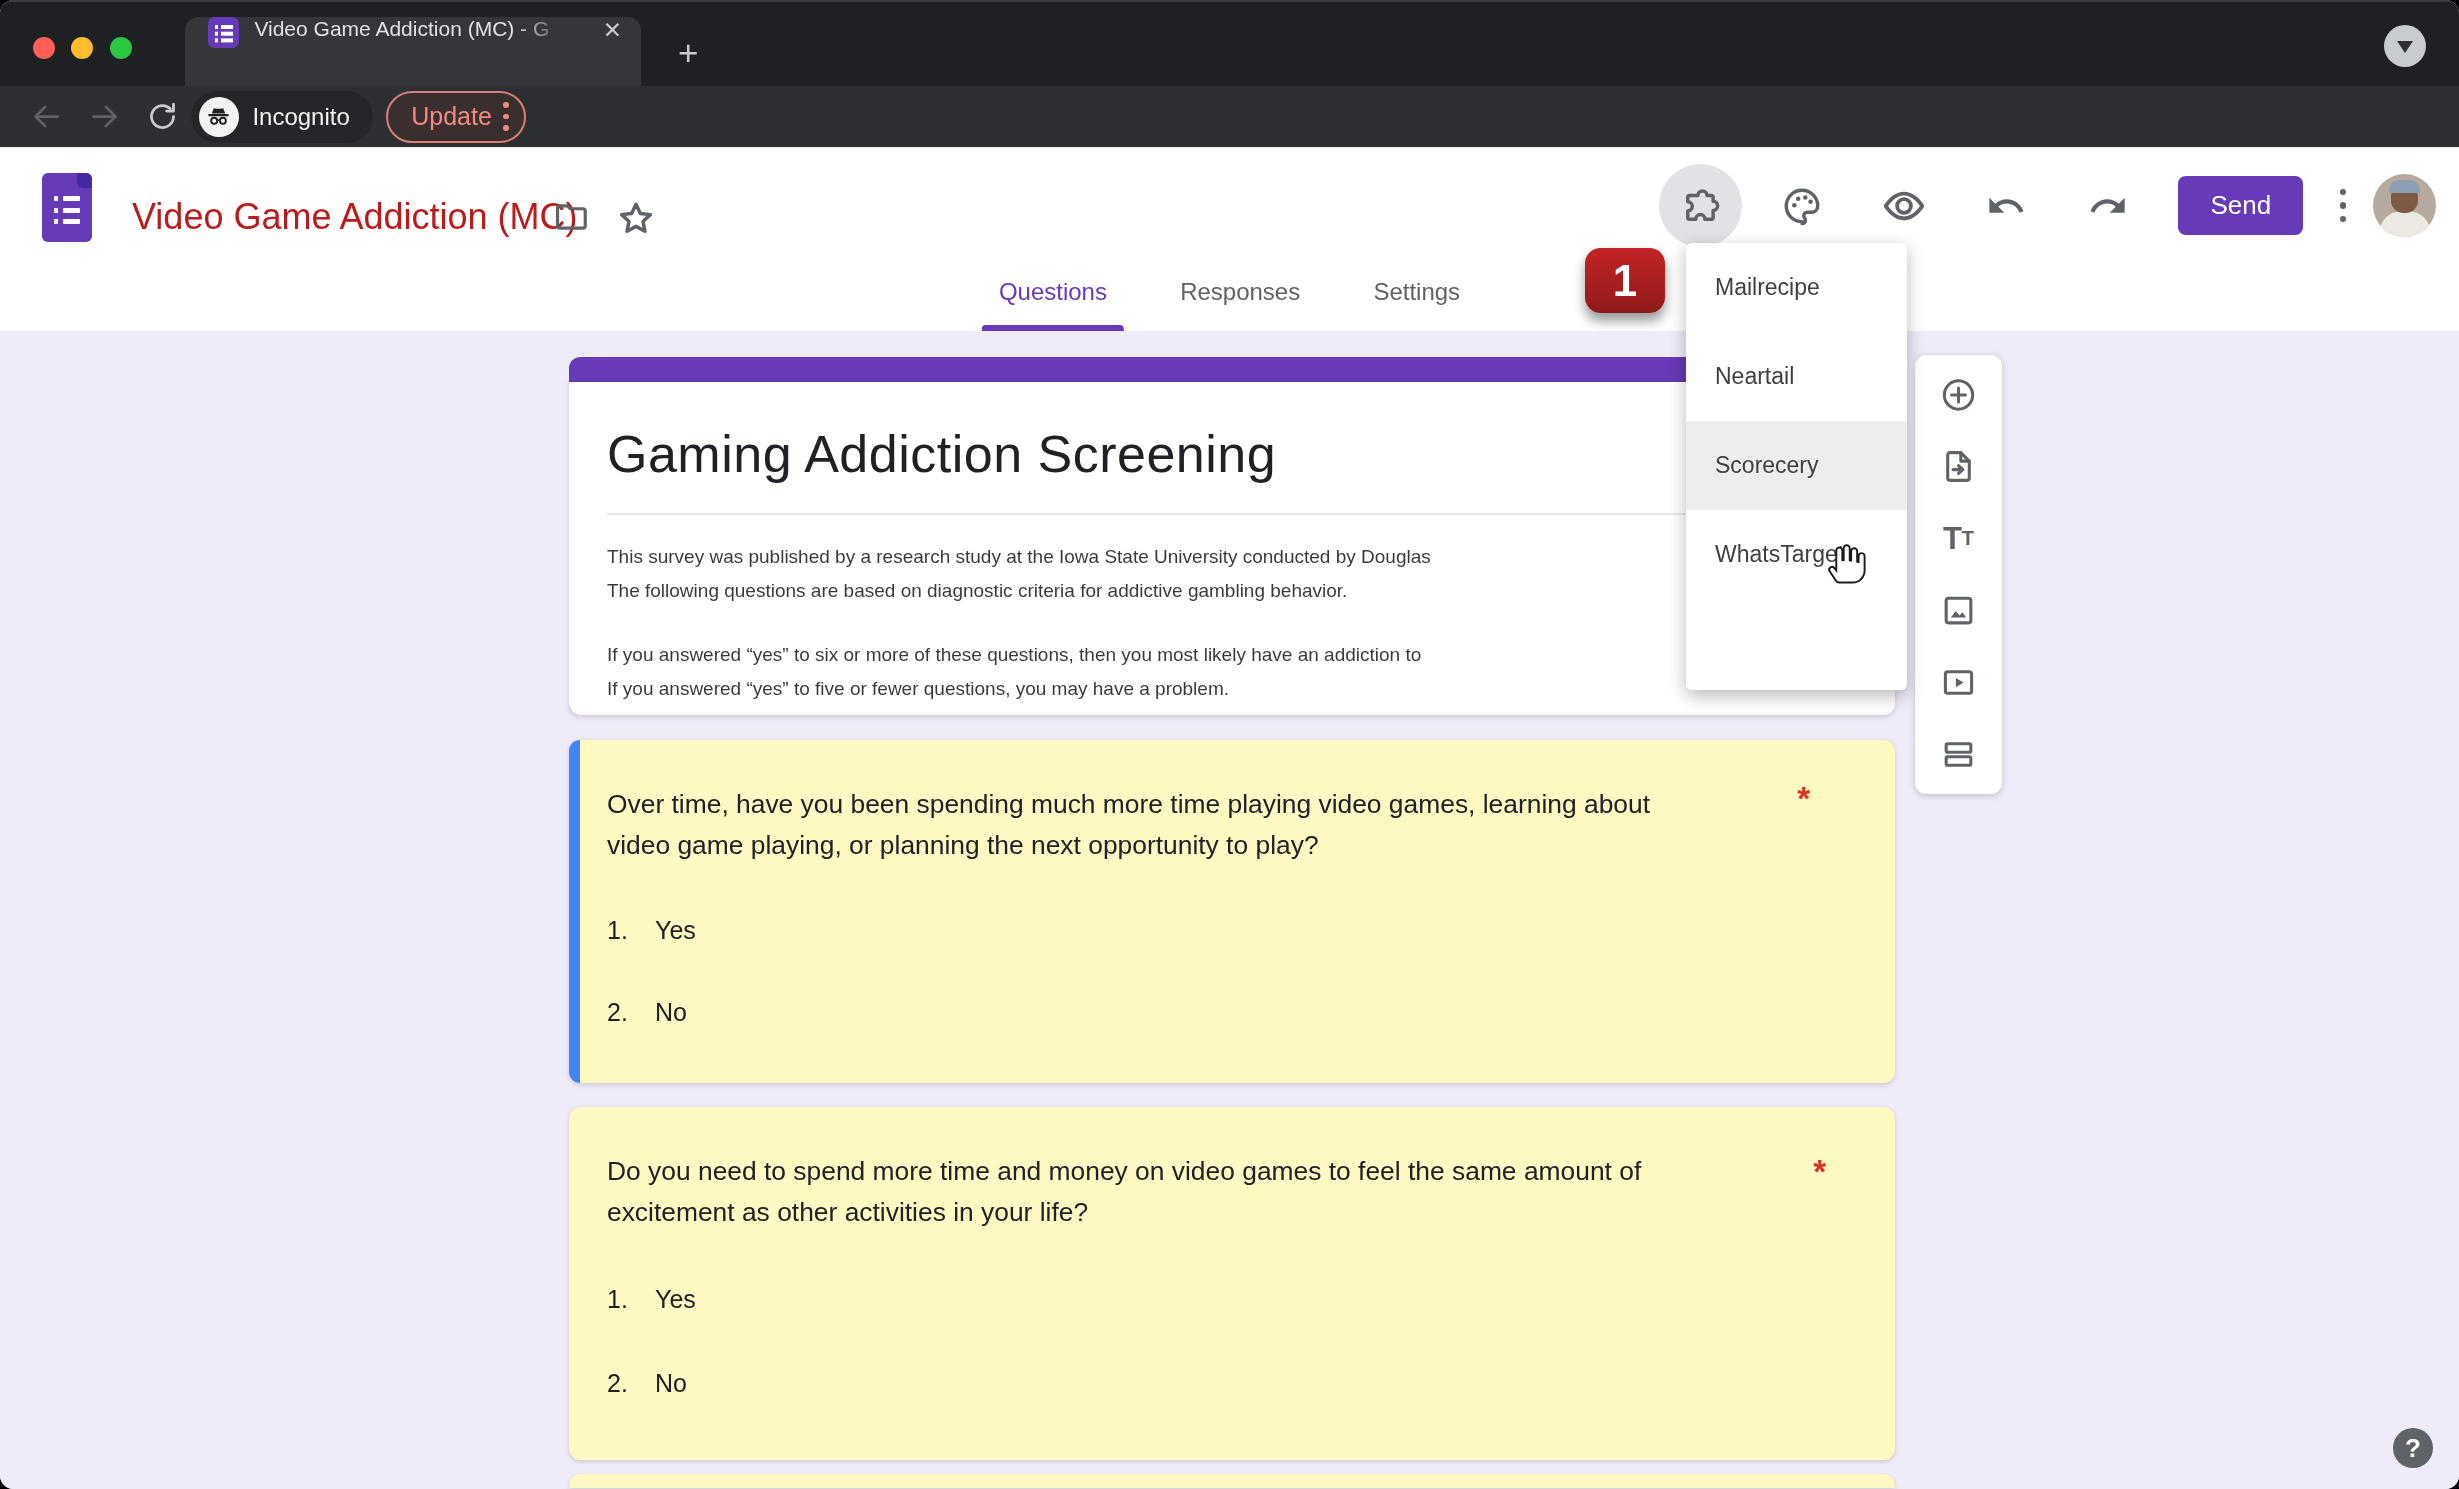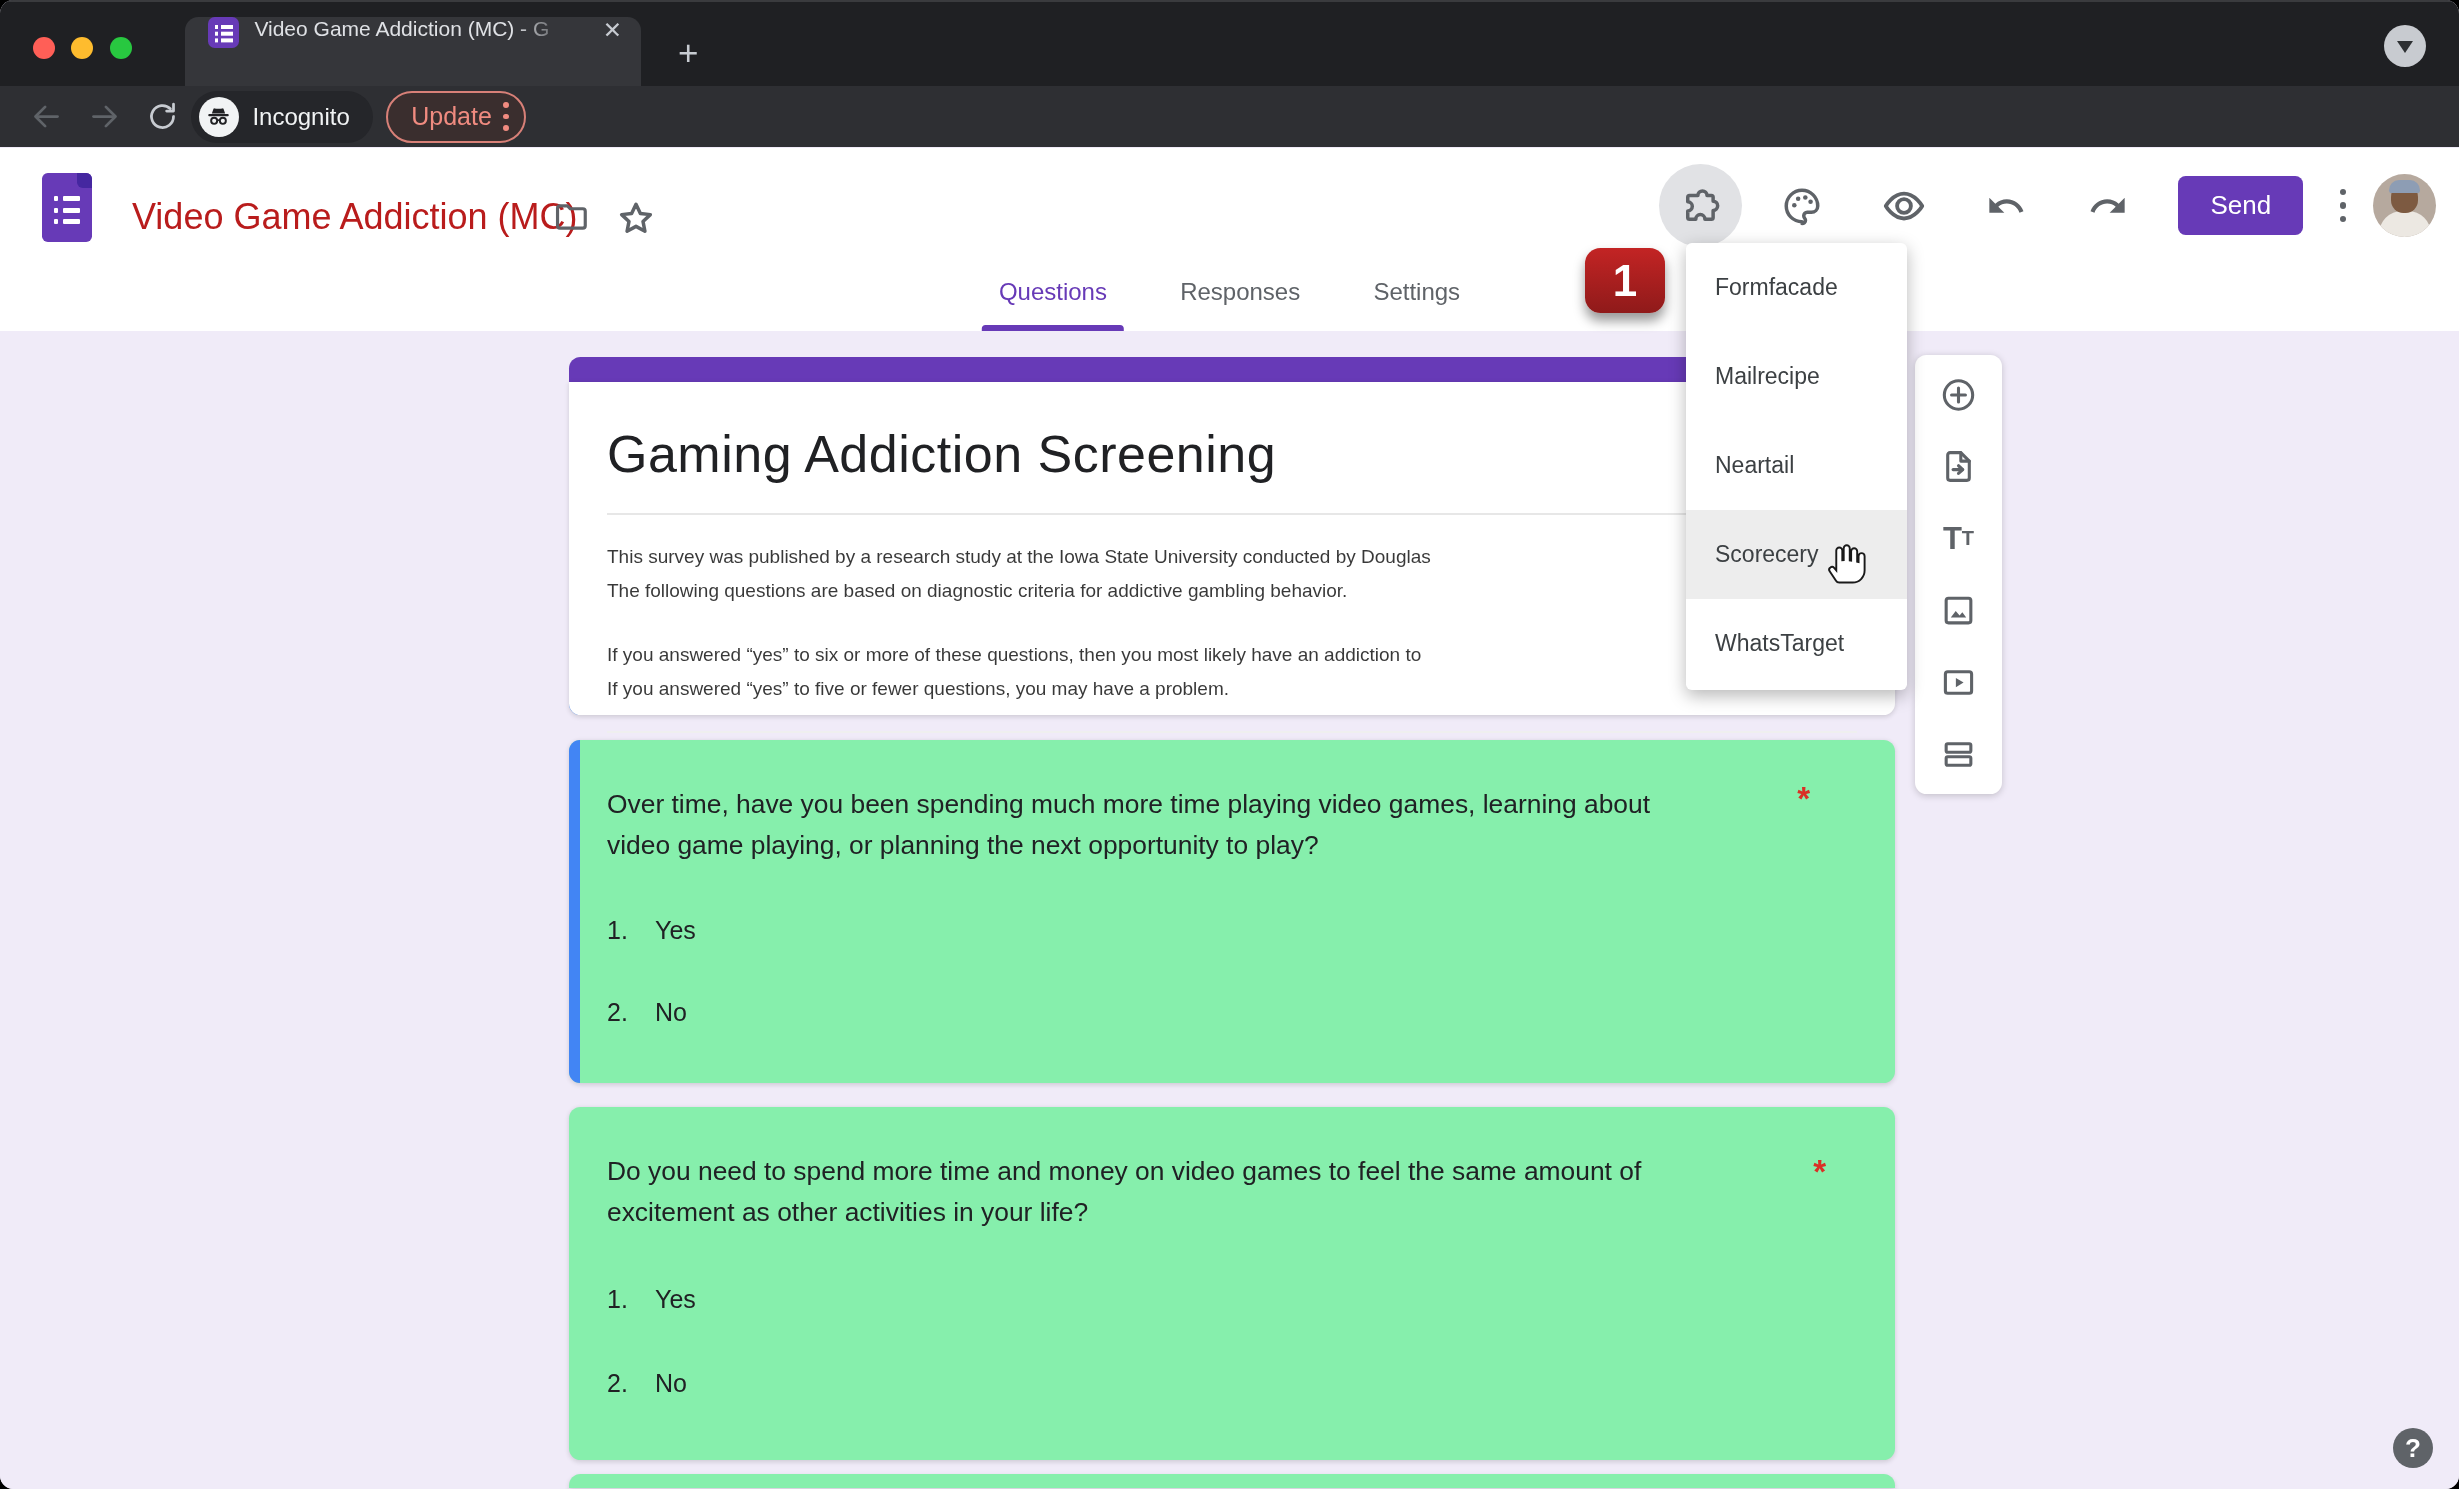--- a/index.html
+++ b/index.html
@@ -62,21 +62,21 @@
   .avatar .shirt { position:absolute; left:5.8px; top:37px; width:52px; height:38px; background:#ece8e2; border-radius:23px 23px 0 0; }
   .avatar .head { position:absolute; left:18px; top:9.6px; width:27px; height:29px; background:#7d5a41; border-radius:45%; }
   .avatar .cap { position:absolute; left:16.3px; top:5.8px; width:31px; height:13.4px; background:#8d9db4; border-radius:13.4px 13.4px 3.8px 3.8px; }
   .navtabs { position:absolute; left:50%; transform:translateX(-50%); bottom:0; display:flex; gap:54px; }
   .navtab { position:relative; font-size:24px; color:#5f6368; padding:0 9.6px 25px 9.6px; }
   .navtab.active { color:#673ab7; }
   .navtab.active::after { content:""; position:absolute; left:-7.7px; right:-7.7px; bottom:0; height:5.8px; background:#673ab7; border-radius:3.8px 3.8px 0 0; }
 
   
   .main { position:absolute; left:0; top:331px; width:2459px; height:1158px; background:#f0ebf8; }
-  .card { position:absolute; left:569px; width:1326px; background:#86efac; border-radius:11.5px; box-shadow:0 1.9px 5.8px rgba(0,0,0,.14); }
+  .card { position:absolute; left:569px; width:1326px; background:#fef9c3; border-radius:11.5px; box-shadow:0 1.9px 5.8px rgba(0,0,0,.14); }
   .sel-band { position:absolute; left:0; top:0; bottom:0; width:10.6px; background:#4285f4; border-radius:11.5px 0 0 11.5px; }
   .titlecard { top:26px; height:358px; background:transparent; box-shadow:none; }
   .titlecard .bar { height:25px; background:#673ab7; border-radius:11.5px 11.5px 0 0; }
   .titlecard .tbody { position:relative; height:333px; background:#fff; border-radius:0 0 11.5px 11.5px; box-shadow:0 1.9px 5.8px rgba(0,0,0,.14); padding:42px 38px 0 38px; }
   .titlecard .sel-band { top:25px; border-radius:0 0 0 11.5px; }
   .form-title { font-size:52px; color:#202124; letter-spacing:0.5px; }
   .t-divider { height:1.9px; background:#e7e7e7; margin:29px 0 25px 0; }
   .desc { font-size:19px; color:rgba(0,0,0,.78); line-height:34px; white-space:pre-line; }
   .desc + .desc { margin-top:30px; }
   .b-divider { height:1.9px; background:#efefef; margin-top:25px; }
@@ -325,21 +325,20 @@
     </div>
     <div class="rail-ic">
       <svg class="ol" width="37" height="37" viewBox="0 0 24 24" stroke-width="1.8">
           <rect x="4" y="5" width="16" height="5.5" rx="1"></rect>
           <rect x="4" y="13.5" width="16" height="5.5" rx="1"></rect>
         </svg>
     </div>
   </div>
 
   <div class="menu">
-    <div class="menu-item">Formfacade</div>
     <div class="menu-item">Mailrecipe</div>
     <div class="menu-item">Neartail</div>
     <div class="menu-item hover">Scorecery</div>
     <div class="menu-item">WhatsTarget</div>
   </div>
 
   <div class="badge">1</div>
 
   <svg class="cursor" width="44" height="48" viewBox="0 0 32 34">
     <path d="M10.3 30.5c-.9 0-1.8-.45-2.3-1.25l-4.6-7c-.6-.9-.4-2.1.5-2.75.85-.65 2.05-.5 2.75.3l1.55 1.85V7.2c0-1.2 1-2.2 2.2-2.2s2.2 1 2.2 2.2v7l1-.1V5.6c0-1.2 1-2.2 2.2-2.2s2.2 1 2.2 2.2v8.8l1 .1V7.7c0-1.2 1-2.2 2.2-2.2s2.2 1 2.2 2.2v7.7l1 .2v-4.3c0-1.2 1-2.2 2.2-2.2s2.2 1 2.2 2.2v10.5c0 4.8-3.9 8.7-8.7 8.7z" fill="#fff" stroke="#1a1a1a" stroke-width="1.4"></path>

